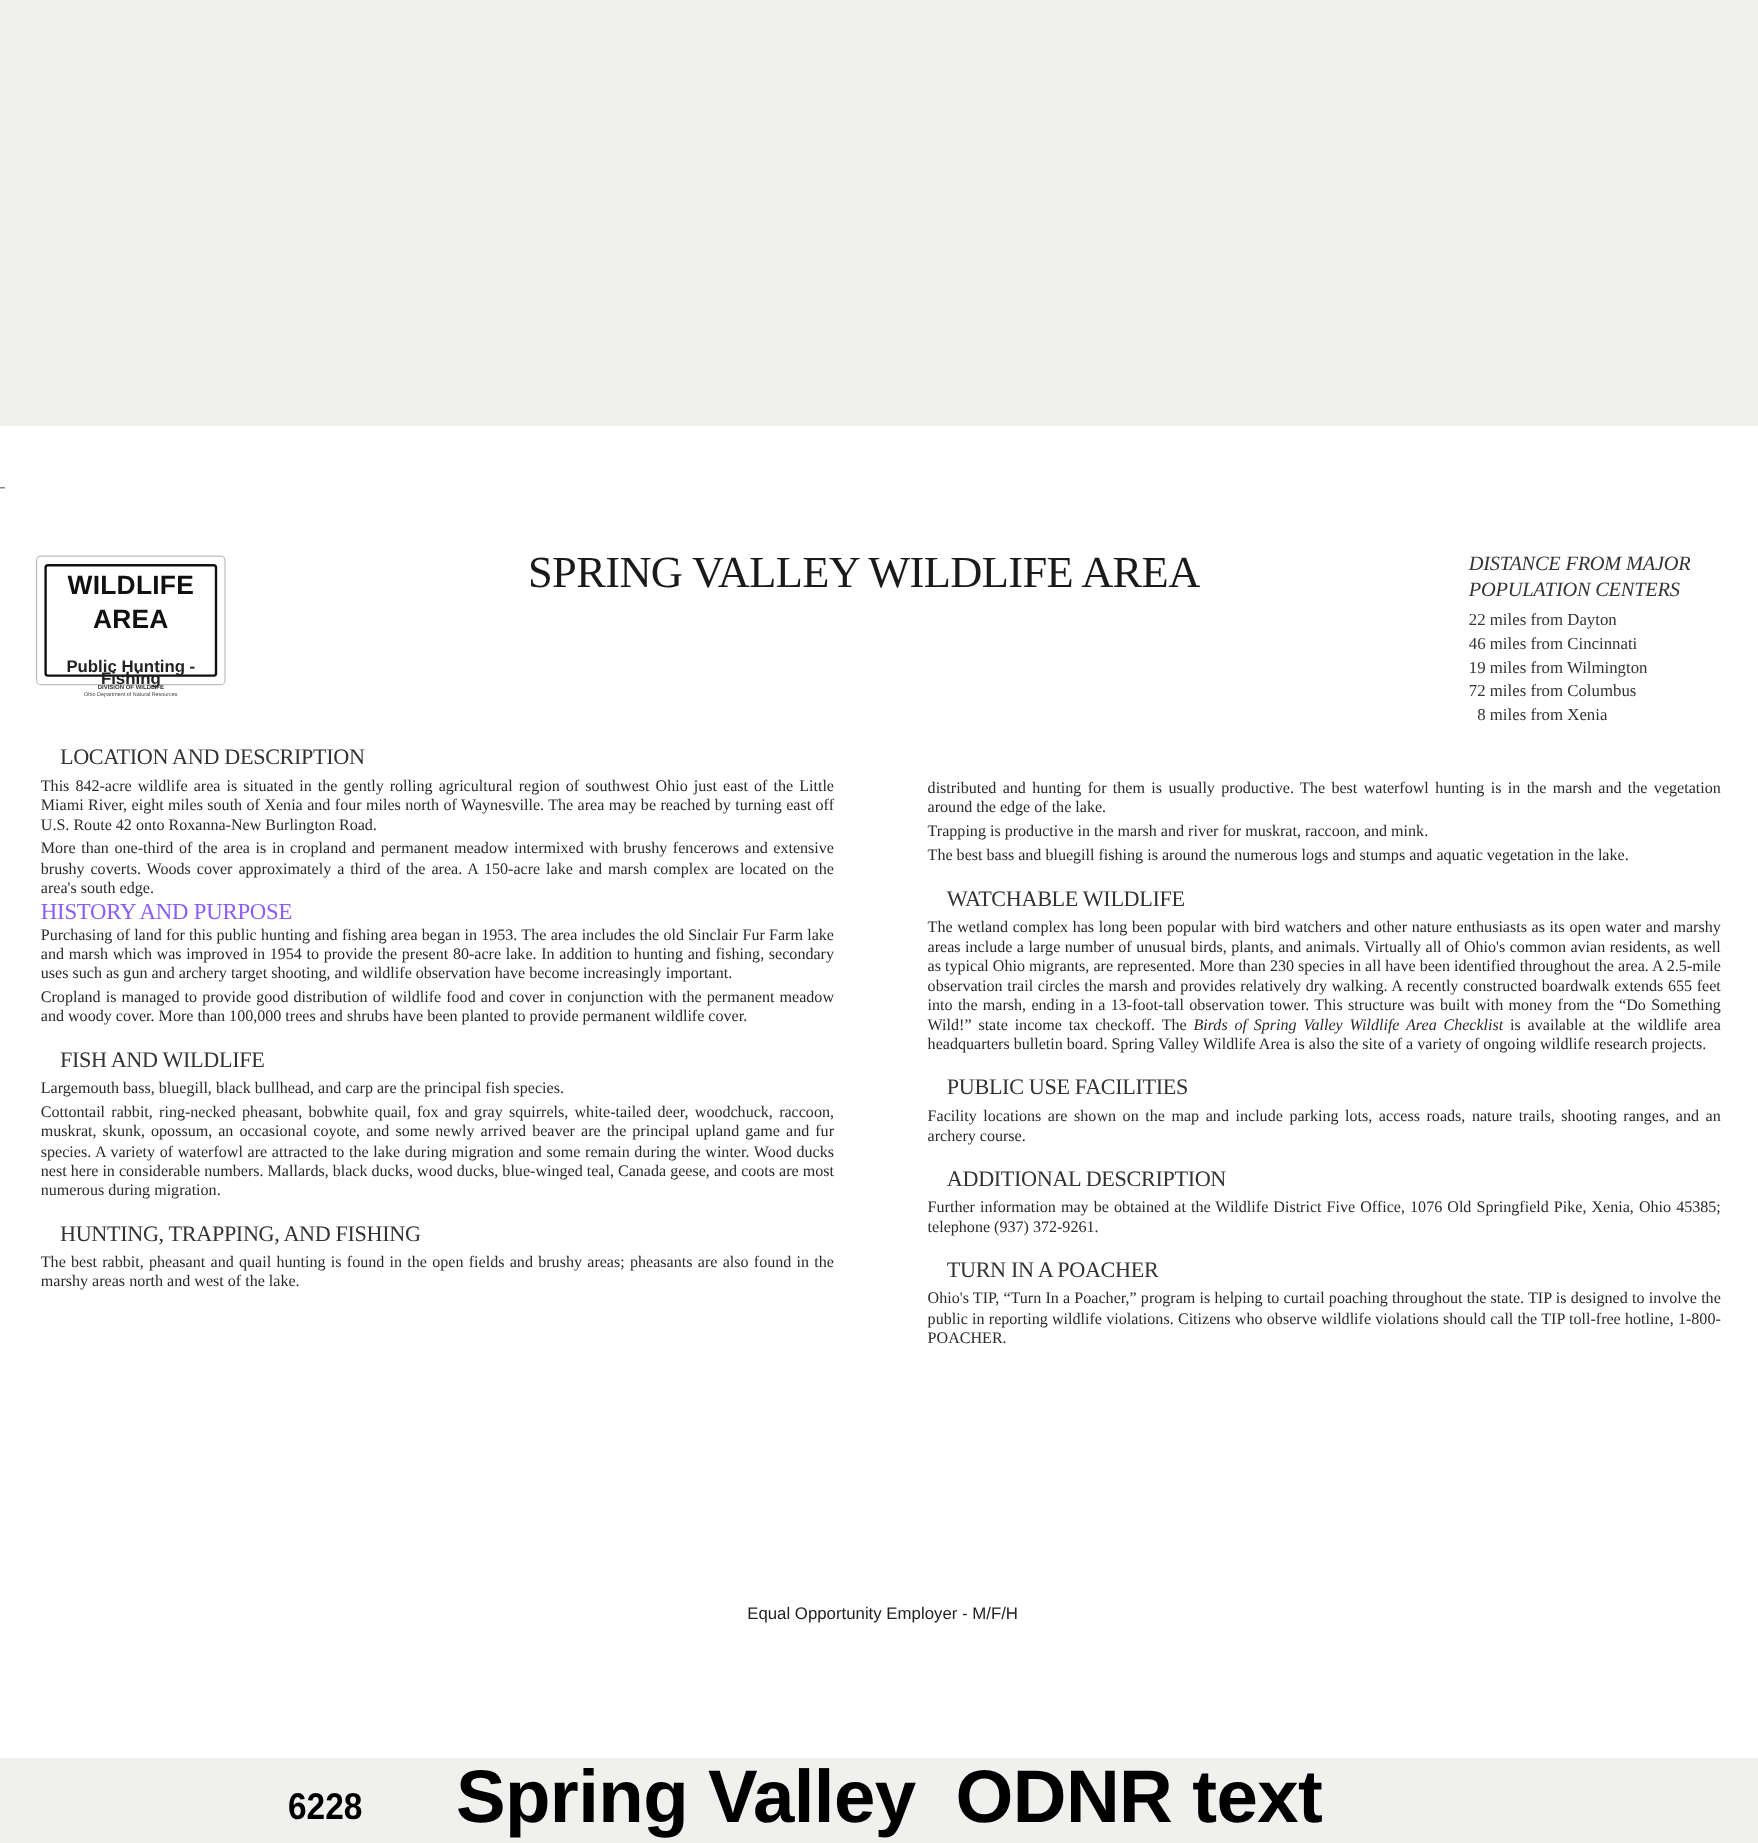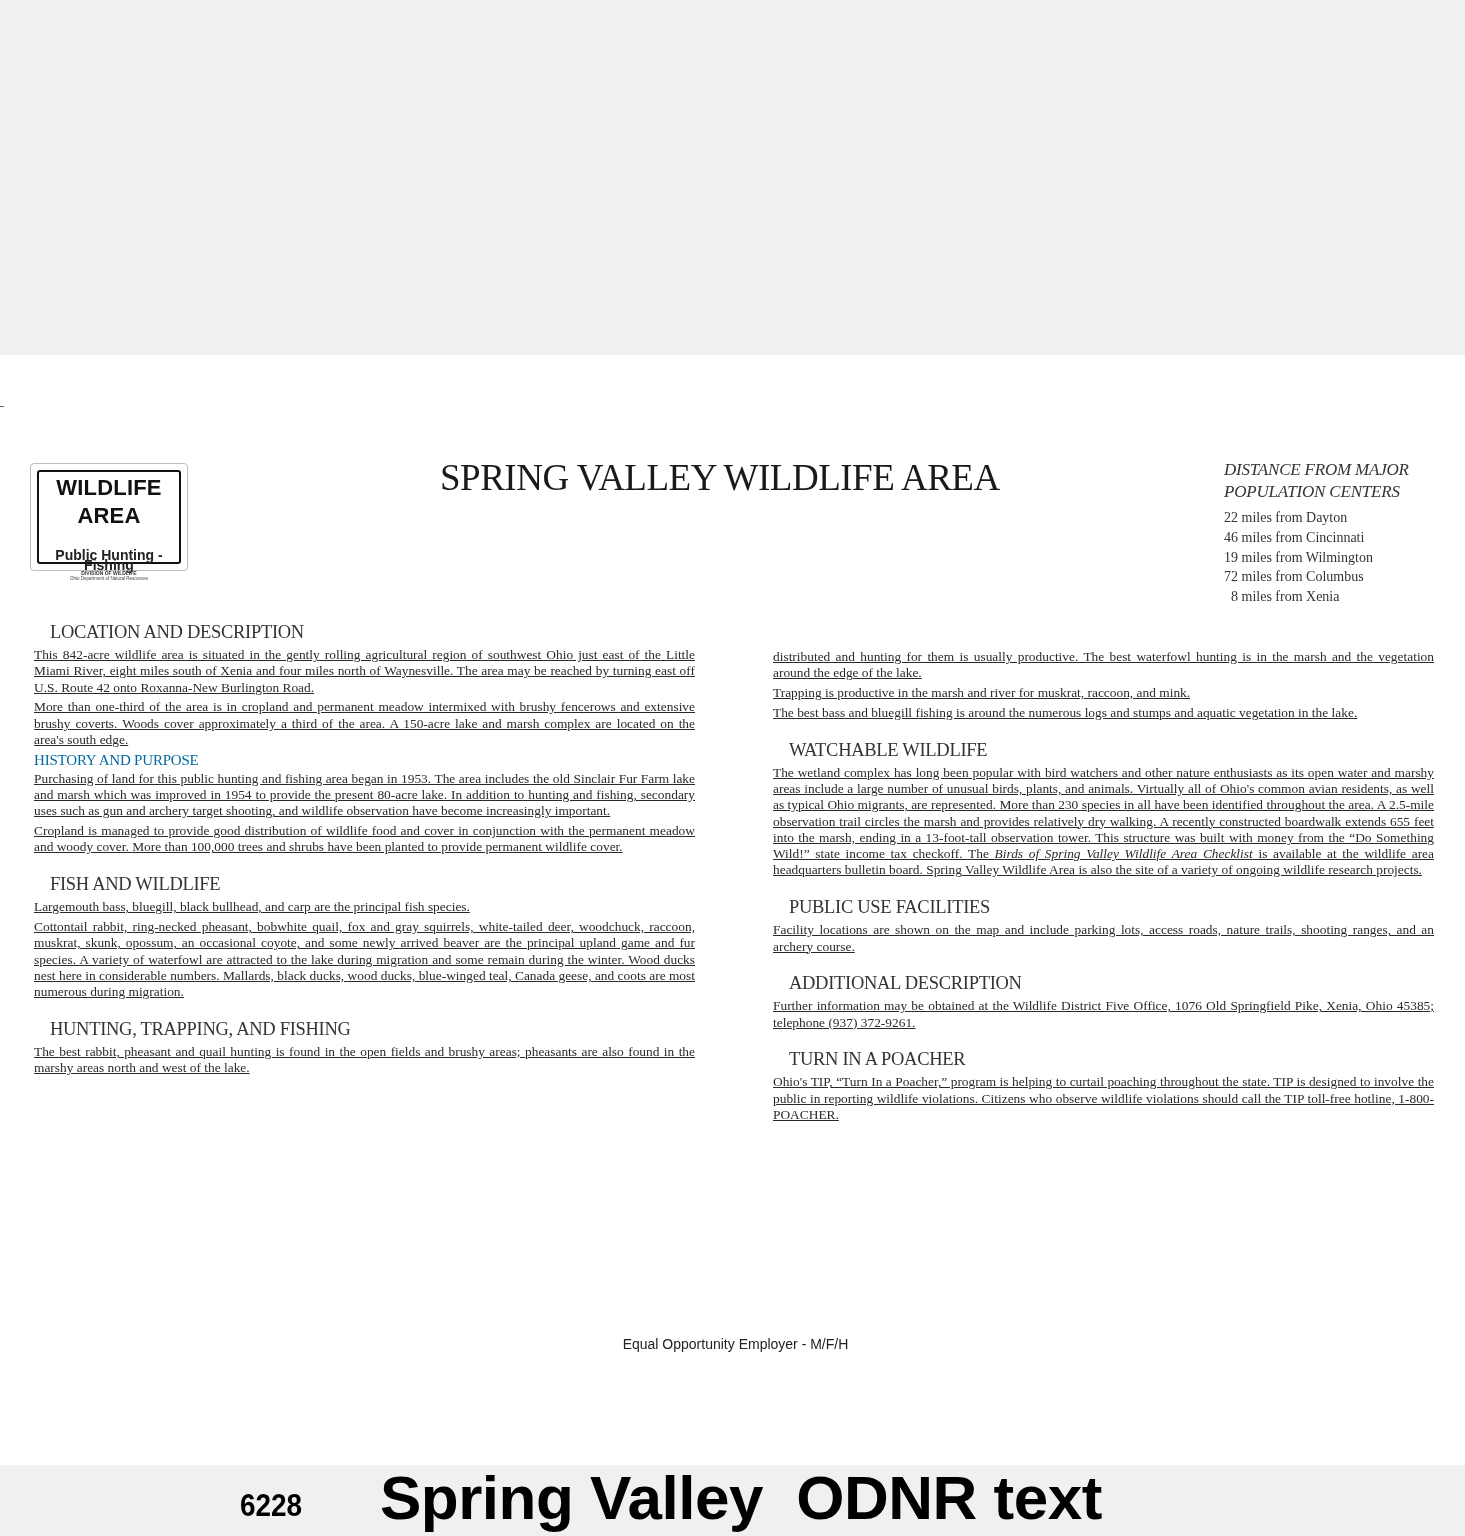--- a/index.html
+++ b/index.html
@@ -16,22 +16,22 @@
   .main-title { font-size:37px; line-height:40px; color:#1a1a1a; letter-spacing:-0.5px; margin:0; font-weight:normal; }
   .subtitle { font-size:18px; line-height:22px; margin-top:6px; color:#2a2a2a; }
   .distance { position:absolute; left:1224px; top:459px; width:230px; }
   .distance-head { font-size:17px; line-height:22px; color:#333; letter-spacing:-0.2px;font-style:italic; }
   .distance-list { margin-top:5px; }
   .distance-item { font-size:14px; line-height:19.8px; color:#333; white-space:pre; }
   .col { position:absolute; width:661px; }
   .col-left { left:34px; top:621px; }
   .col-right { left:773px; top:649px; }
   .section-head { font-size:18.5px; line-height:22px; color:#333; letter-spacing:-0.3px; margin:0 0 4px 16px; font-weight:normal; }
-  .subhead { font-size:15px; line-height:17px; color:#0369a1; margin:0 0 2px 0; letter-spacing:-0.2px; font-weight:normal; }
-  p.body { font-size:13.4px; line-height:16.3px; text-align:justify; margin:0 0 3.5px 0; color:#2a2a2a;text-decoration:underline; }
+  .subhead { font-size:19px; line-height:17px; color:#8b5cf6; margin:0 0 2px 0; letter-spacing:-0.2px; font-weight:normal; }
+  p.body { font-size:13.4px; line-height:16.3px; text-align:justify; margin:0 0 3.5px 0; color:#2a2a2a; }
   .gap { height:14px; }
   .eoe { position:absolute; left:0; top:1336px; width:1471px; text-align:center; font-family:"Liberation Sans", sans-serif; font-size:14px; color:#222; }
   .caption-band { position:absolute; left:0; top:1465px; width:1465px; height:71px; background:#f0f0ef; }
   .caption-num { position:absolute; left:240px; top:1488px; font-family:"Liberation Sans", sans-serif; font-weight:bold; font-size:31px; line-height:36px; color:#000; transform:scaleX(0.9); transform-origin:left; }
   .caption-title { position:absolute; left:380px; top:1462px; font-family:"Liberation Sans", sans-serif; font-weight:bold; font-size:62px; line-height:72px; color:#000; white-space:pre; letter-spacing:-0.5px; }
 </style>
 </head>
 <body>
 
 <div class="top-band"></div>

